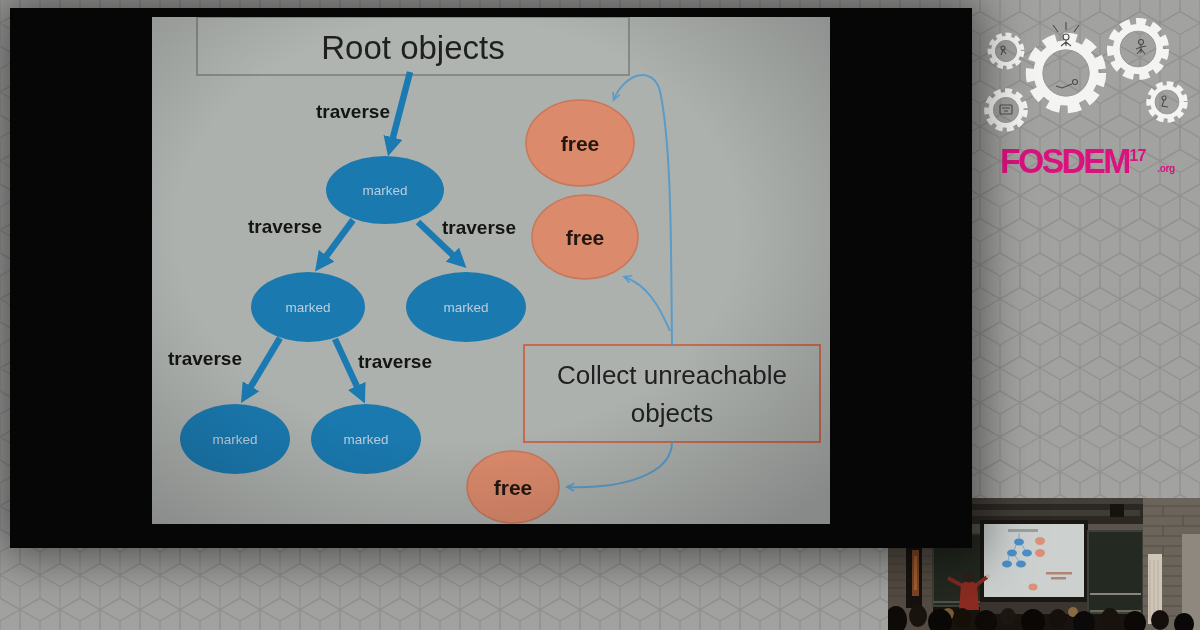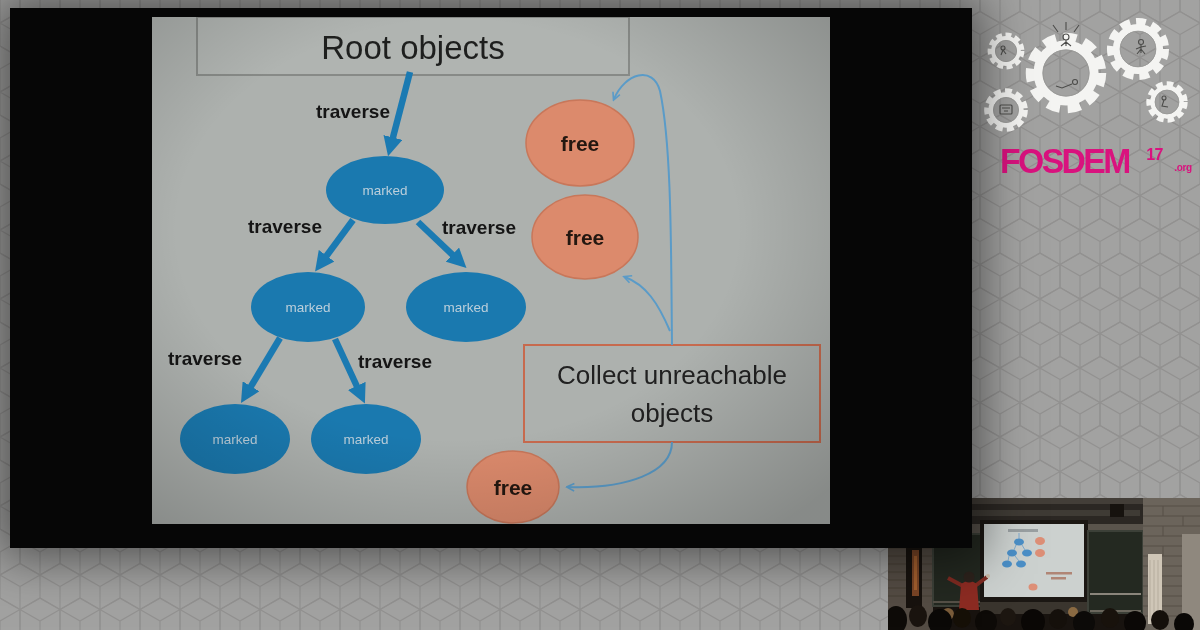--- a/index.html
+++ b/index.html
@@ -6,27 +6,27 @@
   body{
     width:1200px;height:630px;overflow:hidden;position:relative;
     background:#a2a2a1;
     font-family:"Liberation Sans", sans-serif;
   }
   .stage{position:absolute;inset:0;width:1200px;height:630px;}
   .bg-pattern{position:absolute;left:0;top:0;z-index:0;}
   .brand-gears{position:absolute;left:978px;top:12px;z-index:1;}
   .wordmark{
     position:absolute;left:1000px;top:146px;z-index:1;
-    display:flex;align-items:center;
+    display:flex;align-items:flex-end;
   }
   .fosdem-text{
     font-size:33px;font-weight:bold;letter-spacing:-2.5px;line-height:.85;
     color:#d9127e;transform:scale(1.02,1.08);transform-origin:left top;
   }
-  .year-block{display:flex;flex-direction:column;margin-left:3px;margin-top:1px;color:#d9127e;padding-left:17px;}
+  .year-block{display:flex;flex-direction:column;margin-left:3px;margin-top:1px;color:#d9127e;}
   .year-num{font-size:16px;font-weight:bold;line-height:.85;letter-spacing:-.5px;}
   .year-tld{font-size:10px;font-weight:bold;line-height:1;margin-top:1px;letter-spacing:-.3px;margin-left:28px;}
   .photo{position:absolute;left:888px;top:498px;width:312px;height:132px;z-index:2;}
   .video-frame{
     position:absolute;left:10px;top:8px;width:962px;height:540px;z-index:3;
     background:#060606;box-shadow:0 0 46px 10px rgba(0,0,0,.5);
   }
   .slide-svg{position:absolute;left:142px;top:9px;}
   .slide-svg text{font-family:"Liberation Sans", sans-serif;}
 </style>

